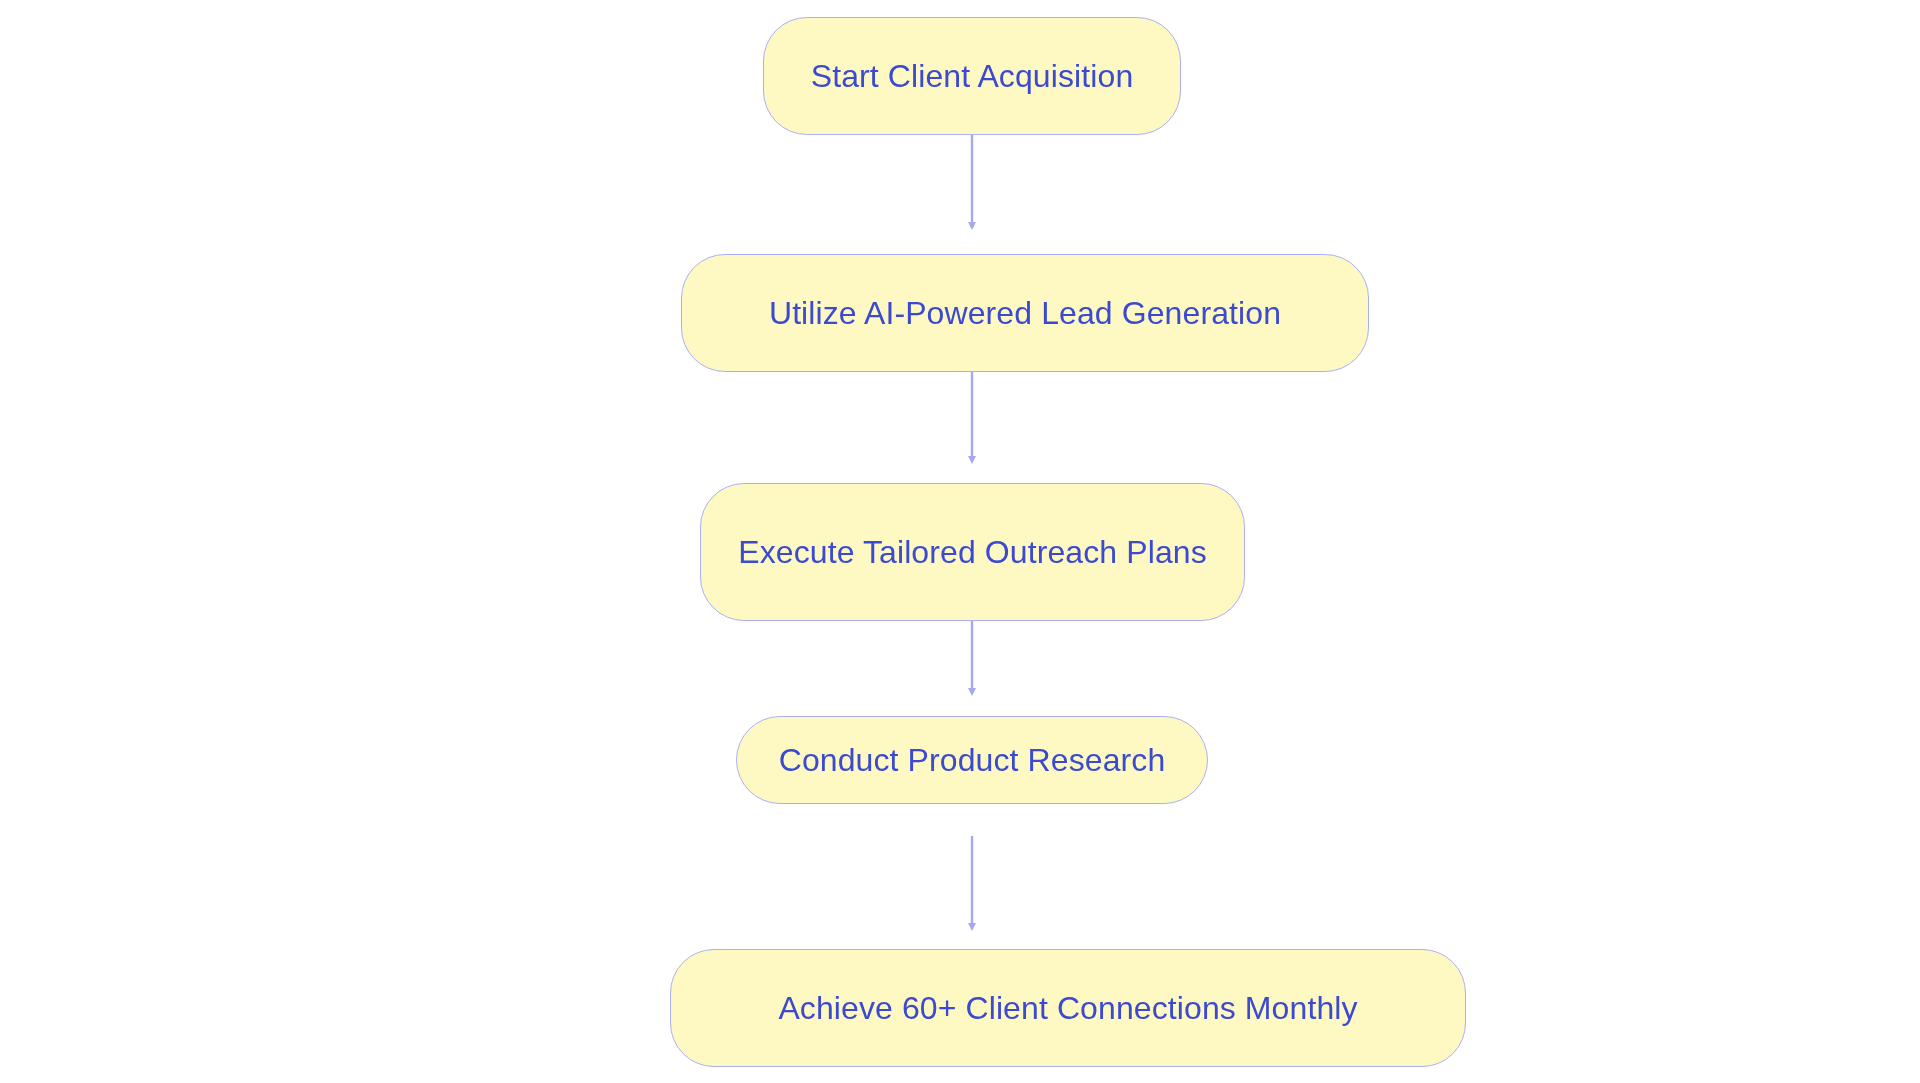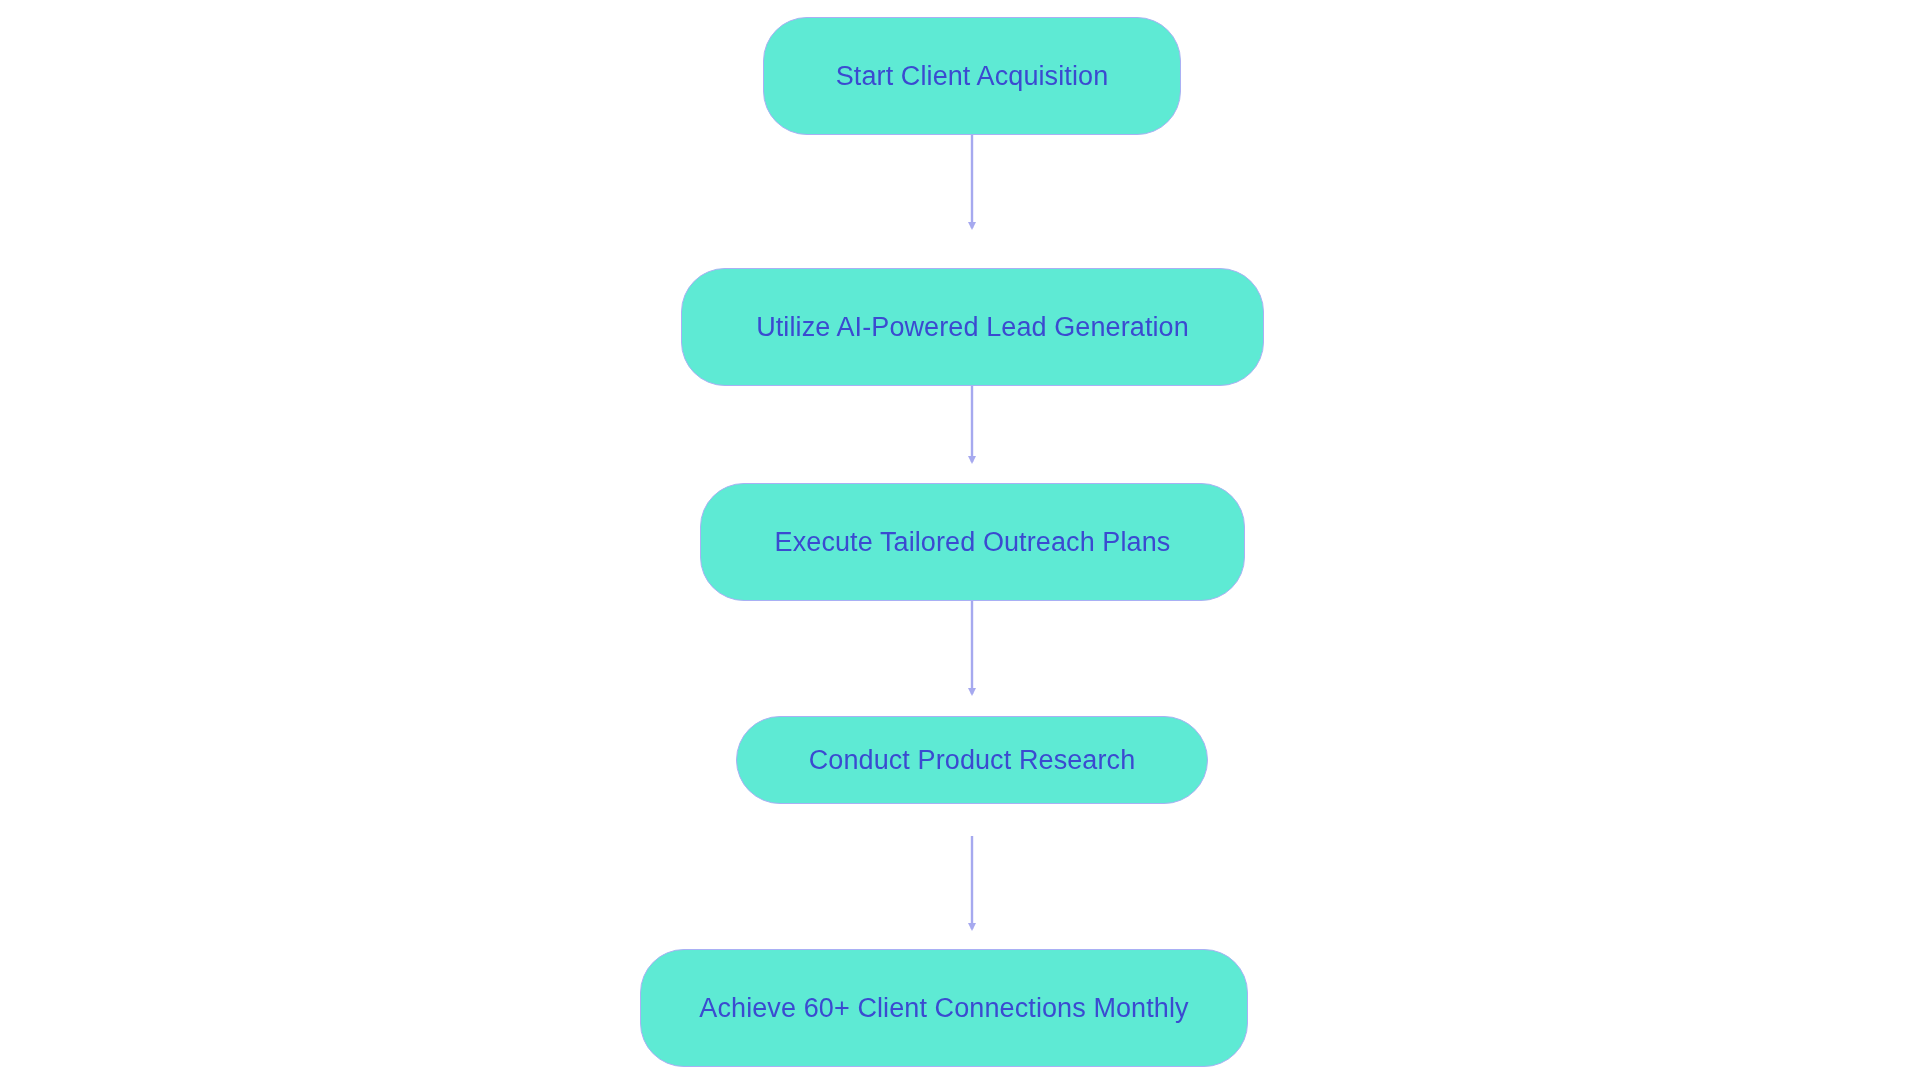--- a/index.html
+++ b/index.html
@@ -17,25 +17,25 @@
     position: relative;
     width: 1920px;
     height: 1083px;
   }
   .node {
     position: absolute;
     box-sizing: border-box;
     display: flex;
     align-items: center;
     justify-content: center;
-    background: #5eead4;
+    background: #fef9c3;
     border: 1.6px solid #a9b0f4;
     border-radius: 44px;
     color: #3b4ad0;
-    font-size: 27px;
+    font-size: 32px;
     letter-spacing: 0.1px;
     white-space: nowrap;
     user-select: none;
   }
   .edge-svg {
     position: absolute;
     left: 0;
     top: 0;
     width: 1920px;
     height: 1083px;
@@ -56,29 +56,29 @@
     <line x1="972" y1="135" x2="972" y2="228" stroke="#a6a9ef" stroke-width="2.4" marker-end="url(#arrow)"></line>
     <line x1="972" y1="369" x2="972" y2="462" stroke="#a6a9ef" stroke-width="2.4" marker-end="url(#arrow)"></line>
     <line x1="972" y1="601" x2="972" y2="694" stroke="#a6a9ef" stroke-width="2.4" marker-end="url(#arrow)"></line>
     <line x1="972" y1="836" x2="972" y2="929" stroke="#a6a9ef" stroke-width="2.4" marker-end="url(#arrow)"></line>
   </svg>
 
   <div class="node" style="left:763px; top:17px; width:418px; height:118px;">
     <span>Start Client Acquisition</span>
   </div>
 
-  <div class="node" style="left:681px; top:268px; width:583px; height:118px;">
+  <div class="node" style="left:681px; top:254px; width:688px; height:118px;">
     <span>Utilize AI-Powered Lead Generation</span>
   </div>
 
-  <div class="node" style="left:700px; top:483px; width:545px; height:118px;">
+  <div class="node" style="left:700px; top:483px; width:545px; height:138px;">
     <span>Execute Tailored Outreach Plans</span>
   </div>
 
   <div class="node" style="left:736px; top:716px; width:472px; height:88px;">
     <span>Conduct Product Research</span>
   </div>
 
-  <div class="node" style="left:640px; top:949px; width:608px; height:118px;text-align:right;">
+  <div class="node" style="left:670px; top:949px; width:796px; height:118px;text-align:right;">
     <span>Achieve 60+ Client Connections Monthly</span>
   </div>
 
 </div>
 
 </body></html>

